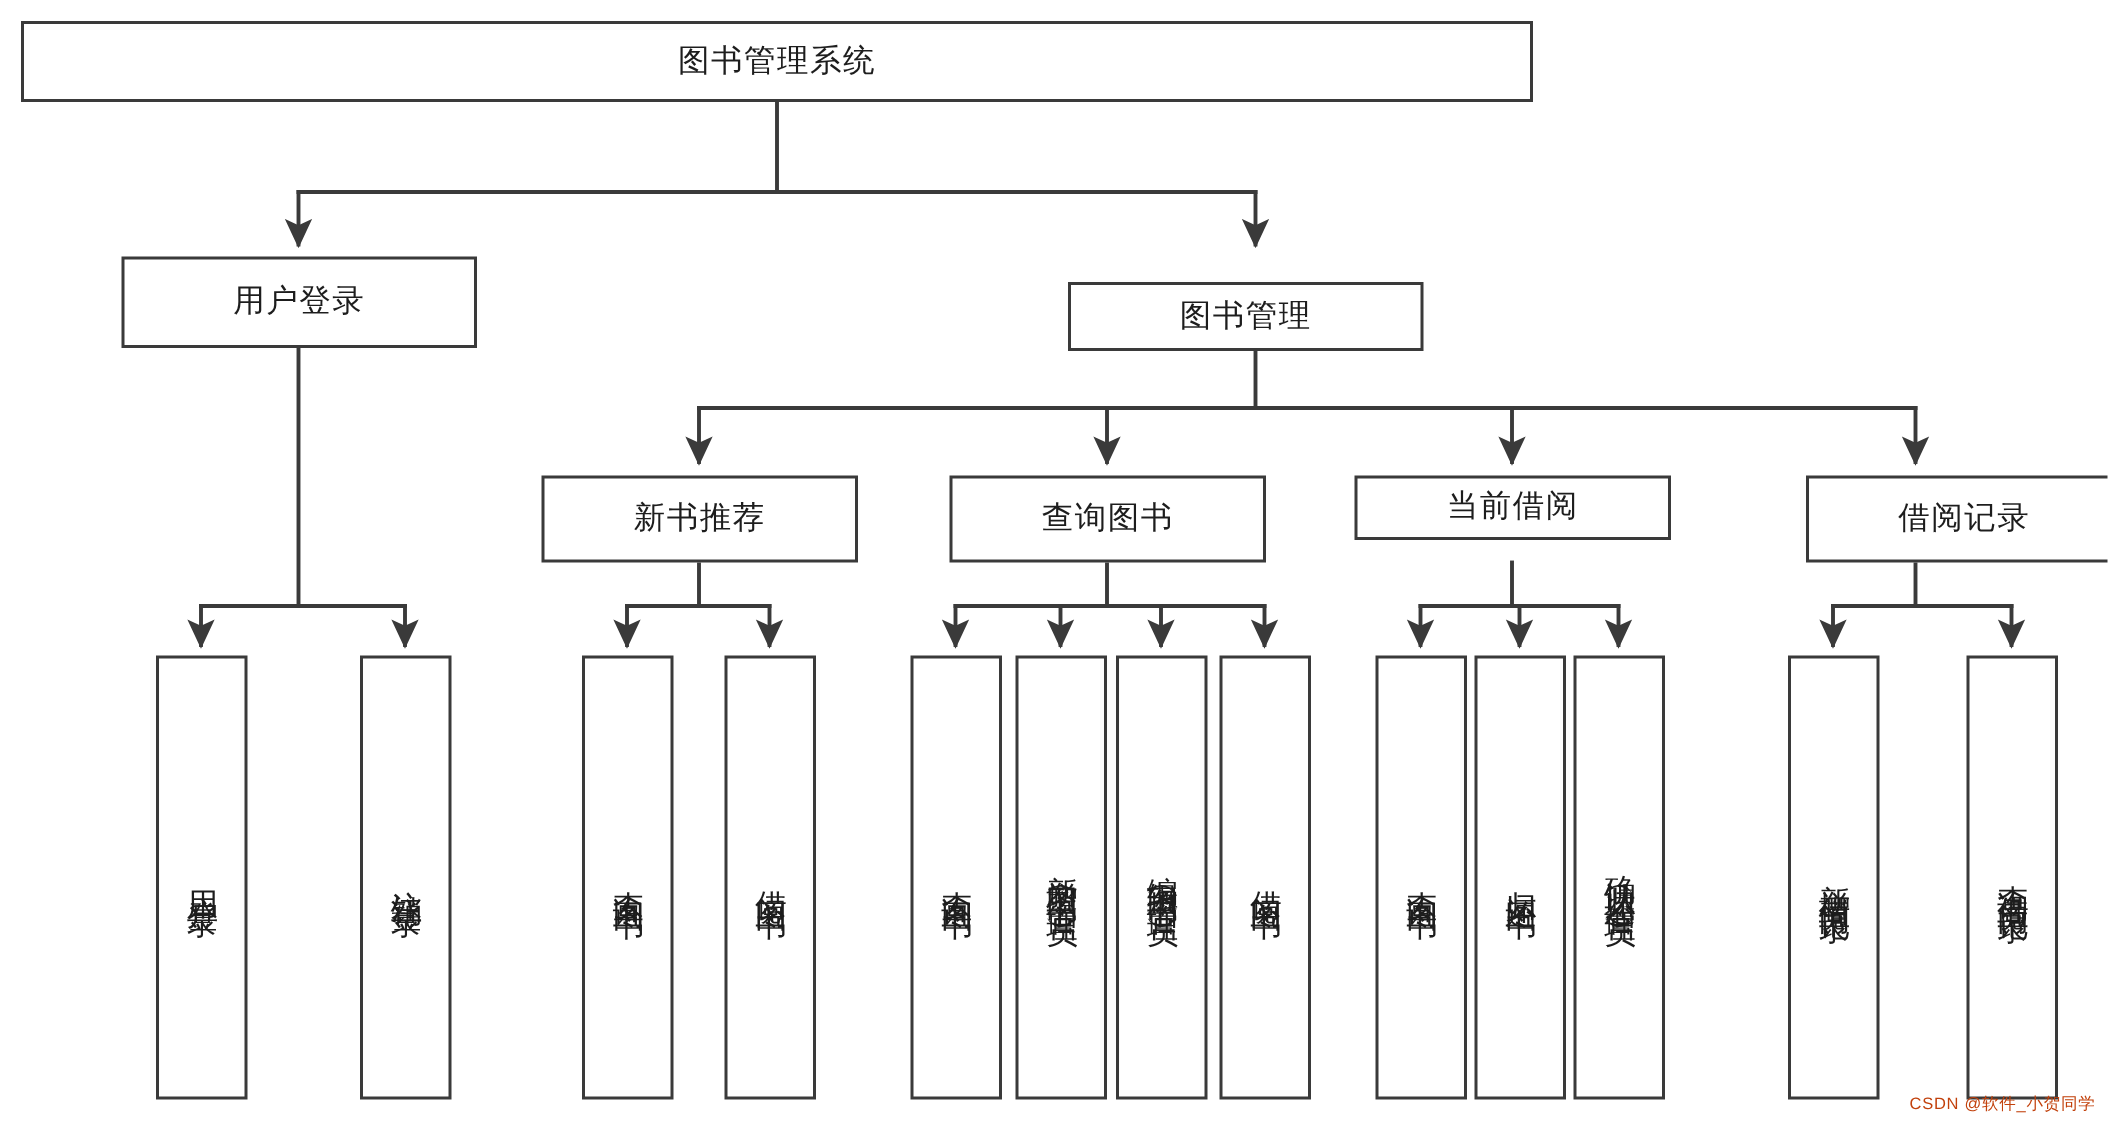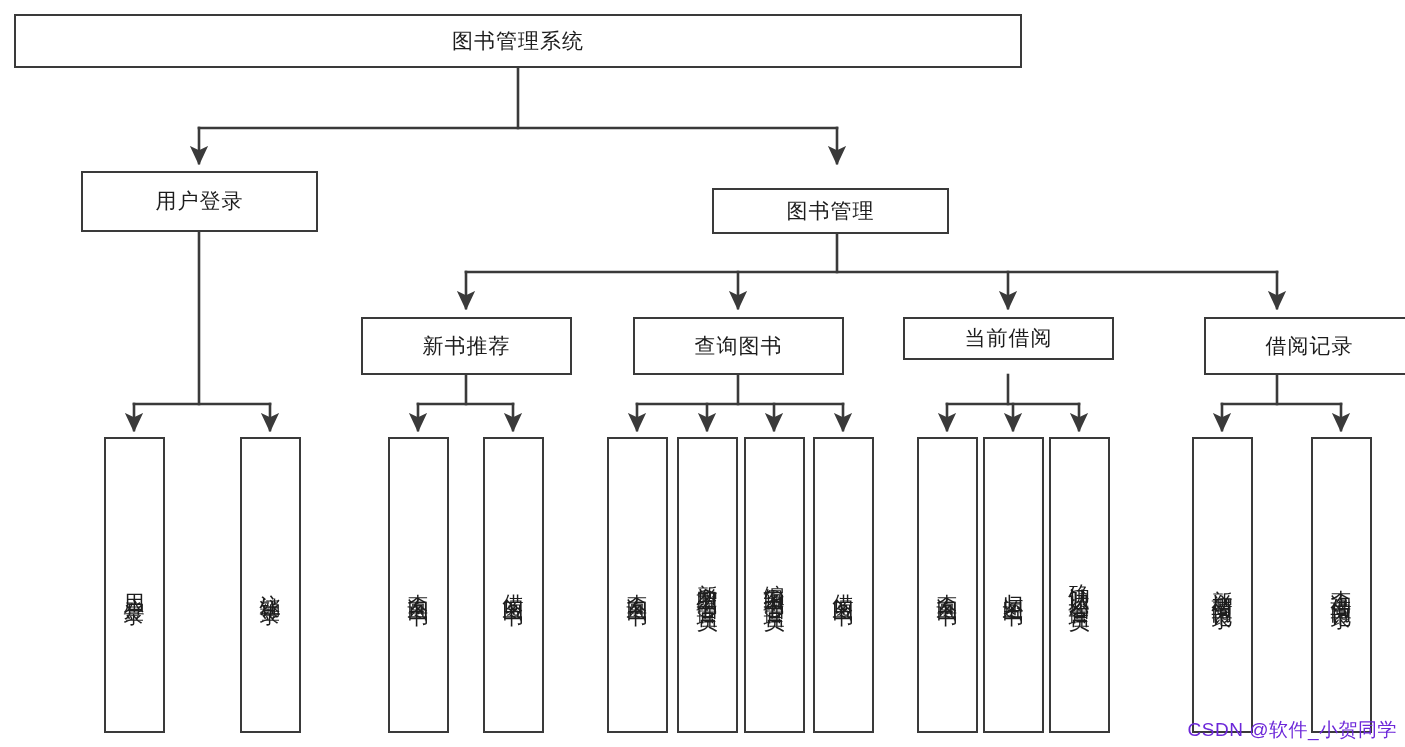--- a/index.html
+++ b/index.html
@@ -54,22 +54,22 @@
     text-orientation:upright;
     font-size:21px;
     letter-spacing:4px;
     line-height:1;
     max-height:100%;
   }
   #watermark{
     position:absolute;
     right:8px;
     bottom:4px;
-    font-size:19px;
-    color:#6d28d9;
+    font-size:11px;
+    color:#c2410c;
     letter-spacing:0.5px;
     white-space:nowrap;
     user-select:none;
   }
 </style>
 </head>
 <body>
 
 <div id="diagram">
 

